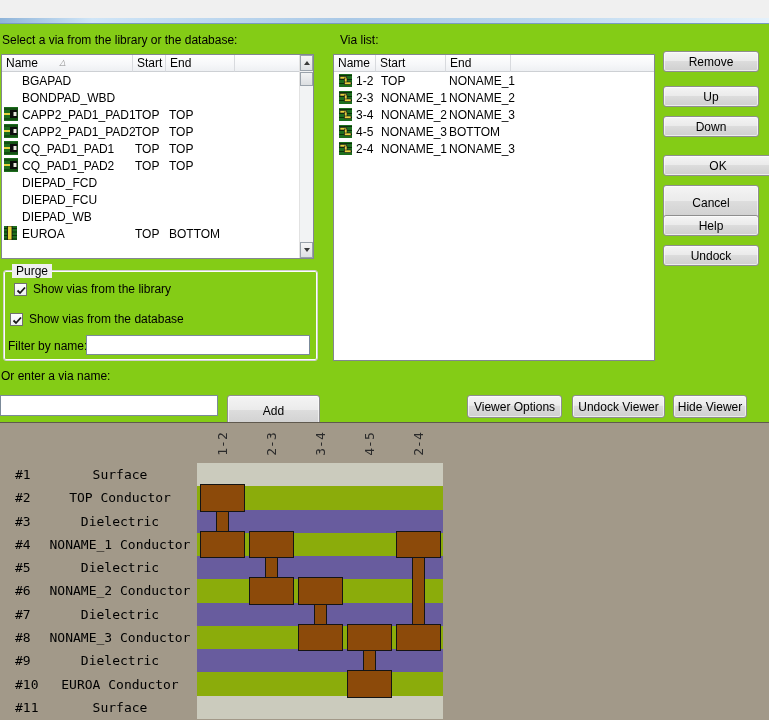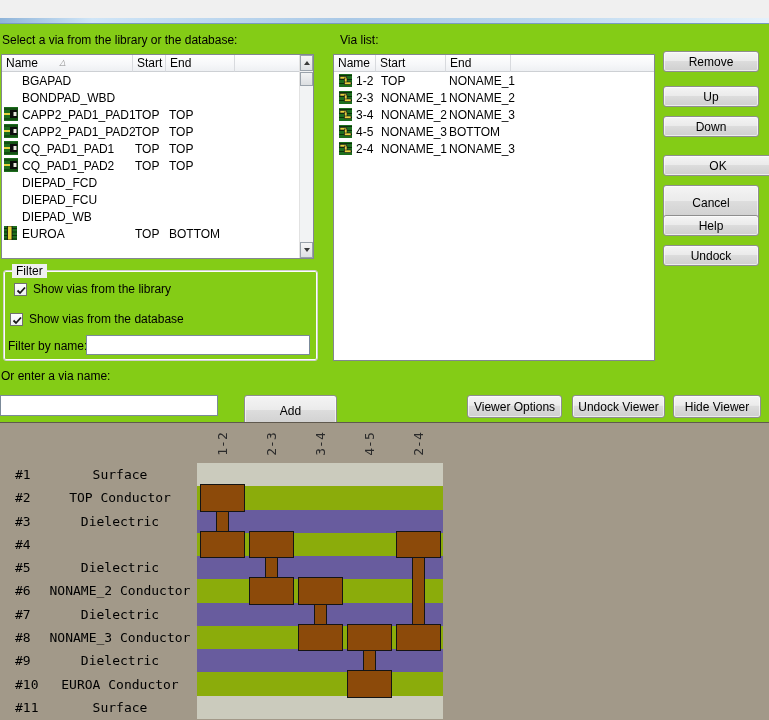--- a/index.html
+++ b/index.html
@@ -301,21 +301,21 @@
 
   <div class="btn" style="left:663px;top:33px;width:96px;height:21px;">Remove</div>
   <div class="btn" style="left:663px;top:68px;width:96px;height:21px;">Up</div>
   <div class="btn" style="left:663px;top:98px;width:96px;height:21px;">Down</div>
   <div class="btn" style="left:663px;top:137px;width:110px;height:21px;">OK</div>
   <div class="btn" style="left:663px;top:167px;width:96px;height:35px;">Cancel</div>
   <div class="btn" style="left:663px;top:197px;width:96px;height:21px;">Help</div>
   <div class="btn" style="left:663px;top:227px;width:96px;height:21px;">Undock</div>
 
   <div class="groupbox" style="left:3px;top:252px;width:313px;height:89px;">
-    <span class="groupbox-label">Filter</span>
+    <span class="groupbox-label">Purge</span>
   </div>
   <div class="cb-row" style="left:14px;top:264px;">
     <span class="checkbox">
       <svg width="13" height="13" viewBox="0 0 13 13">
           <polyline points="2.5,6.5 5,9 10,3.5" fill="none" stroke="#1a1a1a" stroke-width="1.8"></polyline>
         </svg>
     </span>
     <span>Show vias from the library</span>
   </div>
   <div class="cb-row" style="left:10px;top:294px;">
@@ -324,44 +324,45 @@
           <polyline points="2.5,6.5 5,9 10,3.5" fill="none" stroke="#1a1a1a" stroke-width="1.8"></polyline>
         </svg>
     </span>
     <span>Show vias from the database</span>
   </div>
   <div class="panel-label" style="left:8px;top:321px;">Filter by name:</div>
   <input class="textbox" style="left: 86px; top: 317px; width: 224px; height: 20px;" value="">
 
   <div class="panel-label" style="left:1px;top:351px;">Or enter a via name:</div>
   <input class="textbox" style="left: 0px; top: 377px; width: 218px; height: 21px;" value="">
-  <div class="btn" style="left:244px;top:377px;width:93px;height:32px;">Add</div>
+  <div class="btn" style="left:227px;top:377px;width:93px;height:32px;">Add</div>
 
   <div class="btn" style="left:467px;top:377px;width:95px;height:23px;">Viewer Options</div>
   <div class="btn" style="left:572px;top:377px;width:93px;height:23px;">Undock Viewer</div>
-  <div class="btn" style="left:673px;top:377px;width:88px;height:23px;">Hide Viewer</div>
+  <div class="btn" style="left:673px;top:377px;width:74px;height:23px;">Hide Viewer</div>
 
   <div class="viewer" id="viewer" style="background: rgb(162, 153, 137);">
       <div class="vw-label-row" style="top: 40px; height: 23.27px;">
         <span class="vw-num">#1</span>
         <span class="vw-lname">Surface</span>
       </div>
       <div class="vw-band" style="left: 197px; width: 246px; top: 40px; height: 23.27px; background: rgb(203, 203, 189);"></div>
       <div class="vw-label-row" style="top: 63.27px; height: 23.27px;">
         <span class="vw-num">#2</span>
         <span class="vw-lname">TOP Conductor</span>
       </div>
       <div class="vw-band" style="left: 197px; width: 246px; top: 63.27px; height: 23.27px; background: rgb(139, 172, 11);"></div>
       <div class="vw-label-row" style="top: 86.54px; height: 23.27px;">
         <span class="vw-num">#3</span>
         <span class="vw-lname">Dielectric</span>
       </div>
       <div class="vw-band" style="left: 197px; width: 246px; top: 86.54px; height: 23.27px; background: rgb(104, 92, 158);"></div>
       <div class="vw-label-row" style="top: 109.81px; height: 23.27px;">
         <span class="vw-num">#4</span>
+        <span class="vw-lname">NONAME_1 Conductor</span>
       </div>
       <div class="vw-band" style="left: 197px; width: 246px; top: 109.81px; height: 23.27px; background: rgb(139, 172, 11);"></div>
       <div class="vw-label-row" style="top: 133.08px; height: 23.27px;">
         <span class="vw-num">#5</span>
         <span class="vw-lname">Dielectric</span>
       </div>
       <div class="vw-band" style="left: 197px; width: 246px; top: 133.08px; height: 23.27px; background: rgb(104, 92, 158);"></div>
       <div class="vw-label-row" style="top: 156.35px; height: 23.27px;">
         <span class="vw-num">#6</span>
         <span class="vw-lname">NONAME_2 Conductor</span>

